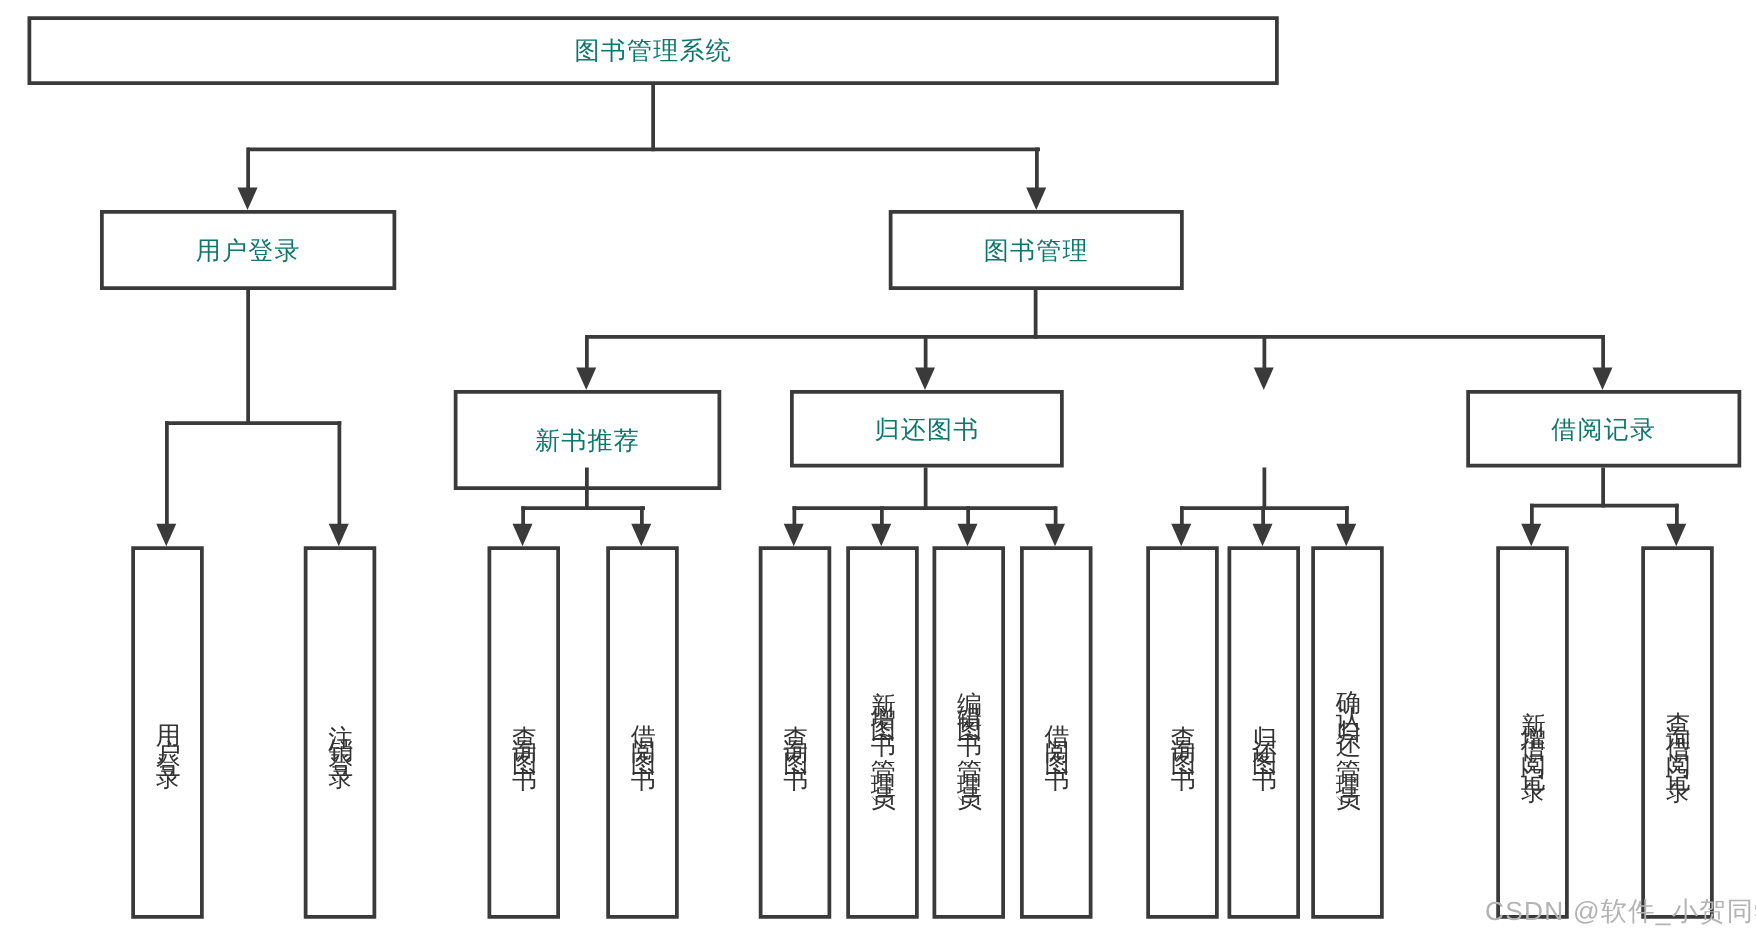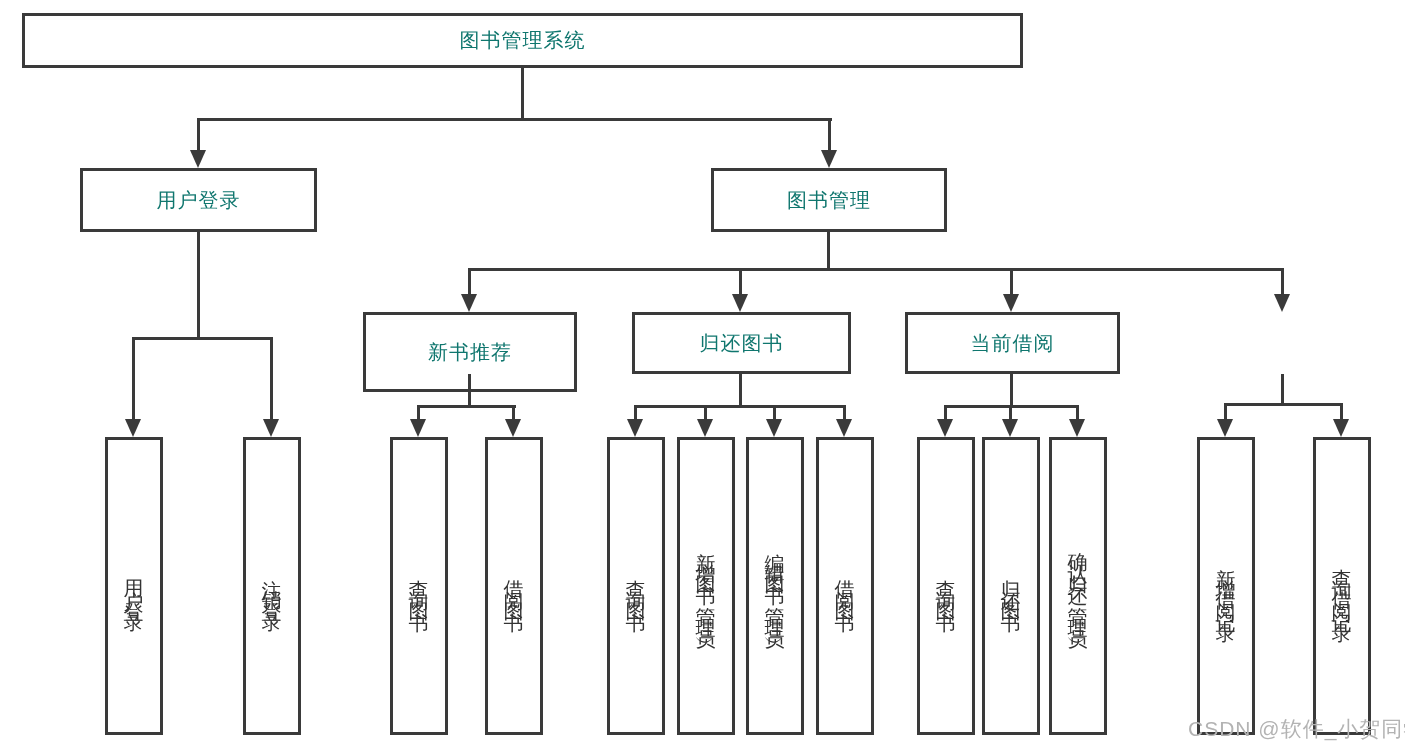--- a/index.html
+++ b/index.html
@@ -47,22 +47,22 @@
   <div class="node" style="left:711px;top:168px;width:236px;height:64px;">
     <span>图书管理</span>
   </div>
 
   <div class="node" style="left:363px;top:312px;width:214px;height:80px;">
     <span>新书推荐</span>
   </div>
   <div class="node" style="left:632px;top:312px;width:219px;height:62px;">
     <span>归还图书</span>
   </div>
-  <div class="node" style="left:905px;top:312px;width:215px;height:62px;">
-    <span>当前借阅</span>
+  <div class="node" style="left:1173px;top:312px;width:220px;height:62px;">
+    <span>借阅记录</span>
   </div>
 
   <div class="leaf" style="left:105px;">
     <span>用户登录</span>
   </div>
   <div class="leaf" style="left:243px;">
     <span>注销登录</span>
   </div>
 
   <div class="leaf" style="left:390px;">

